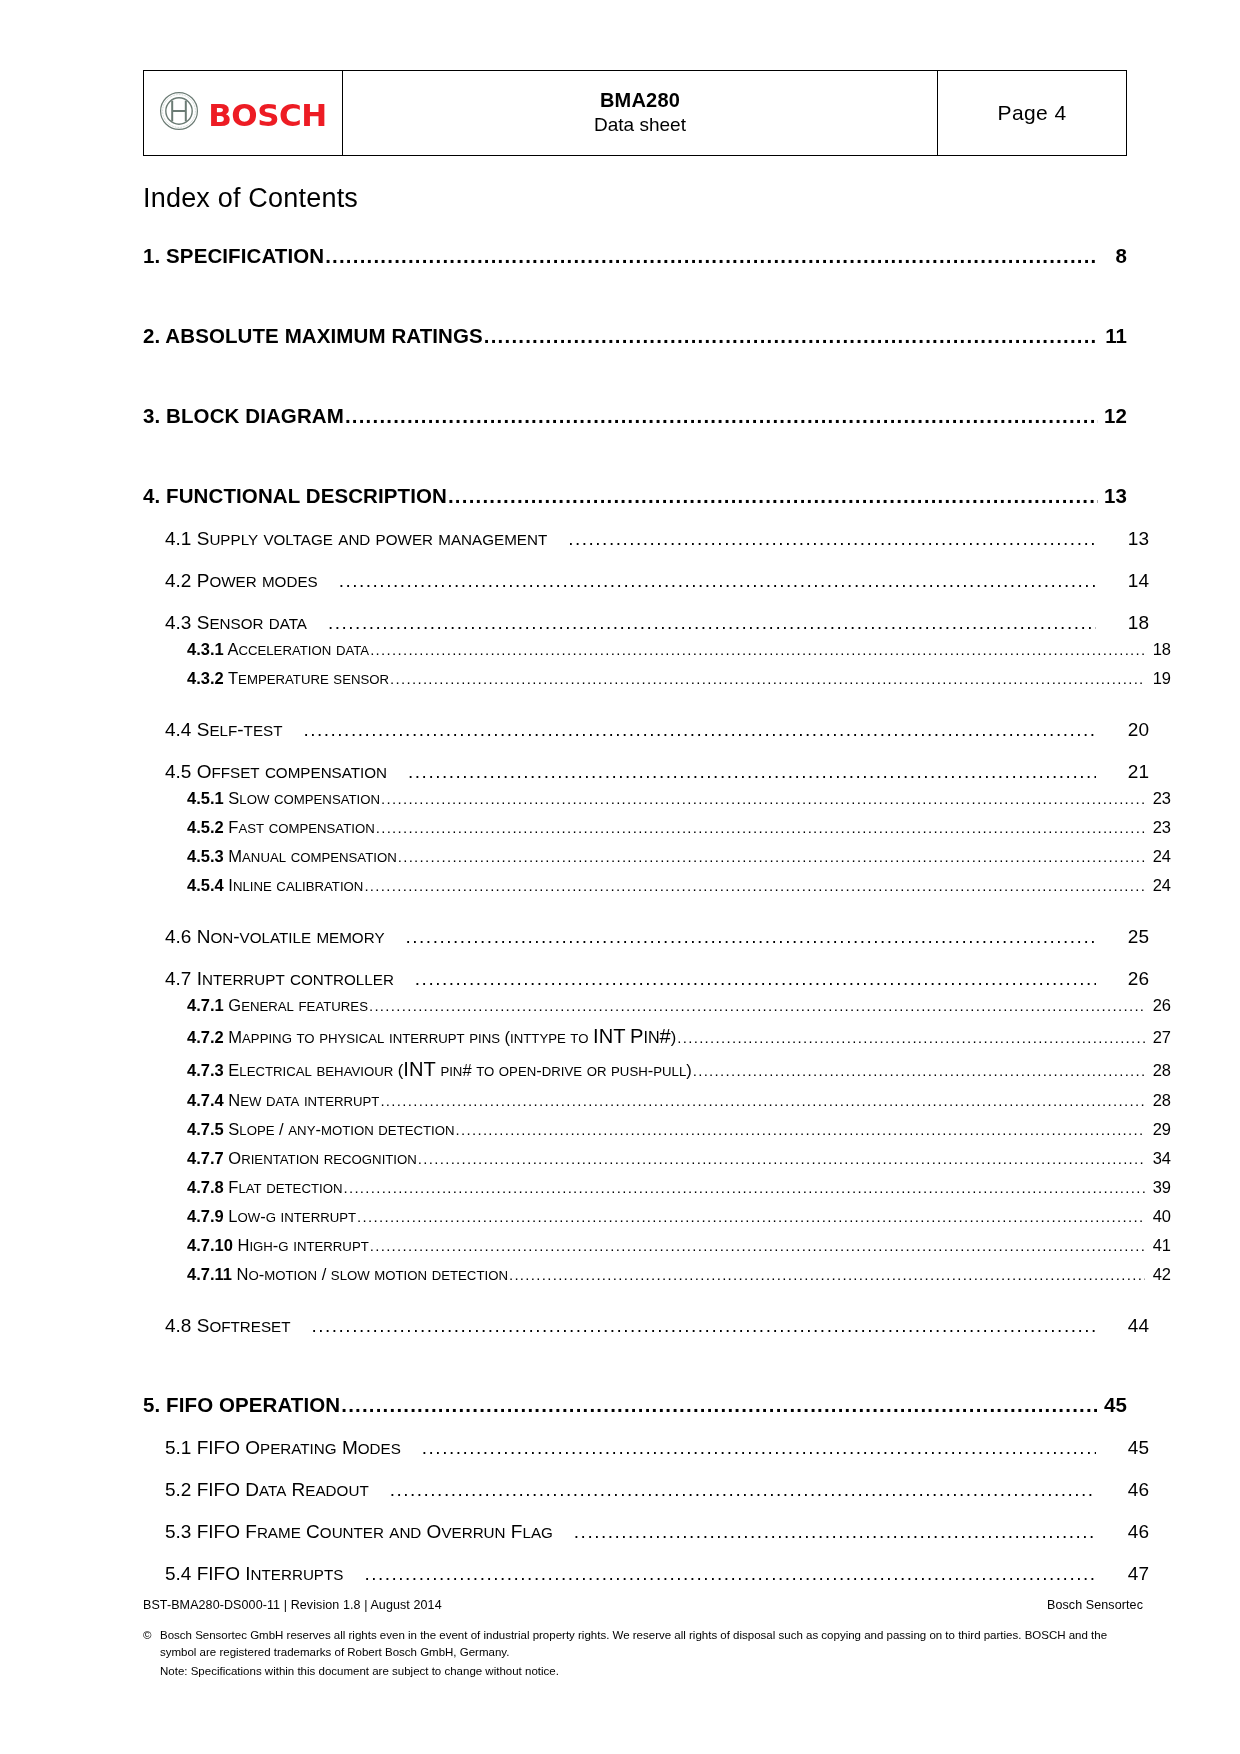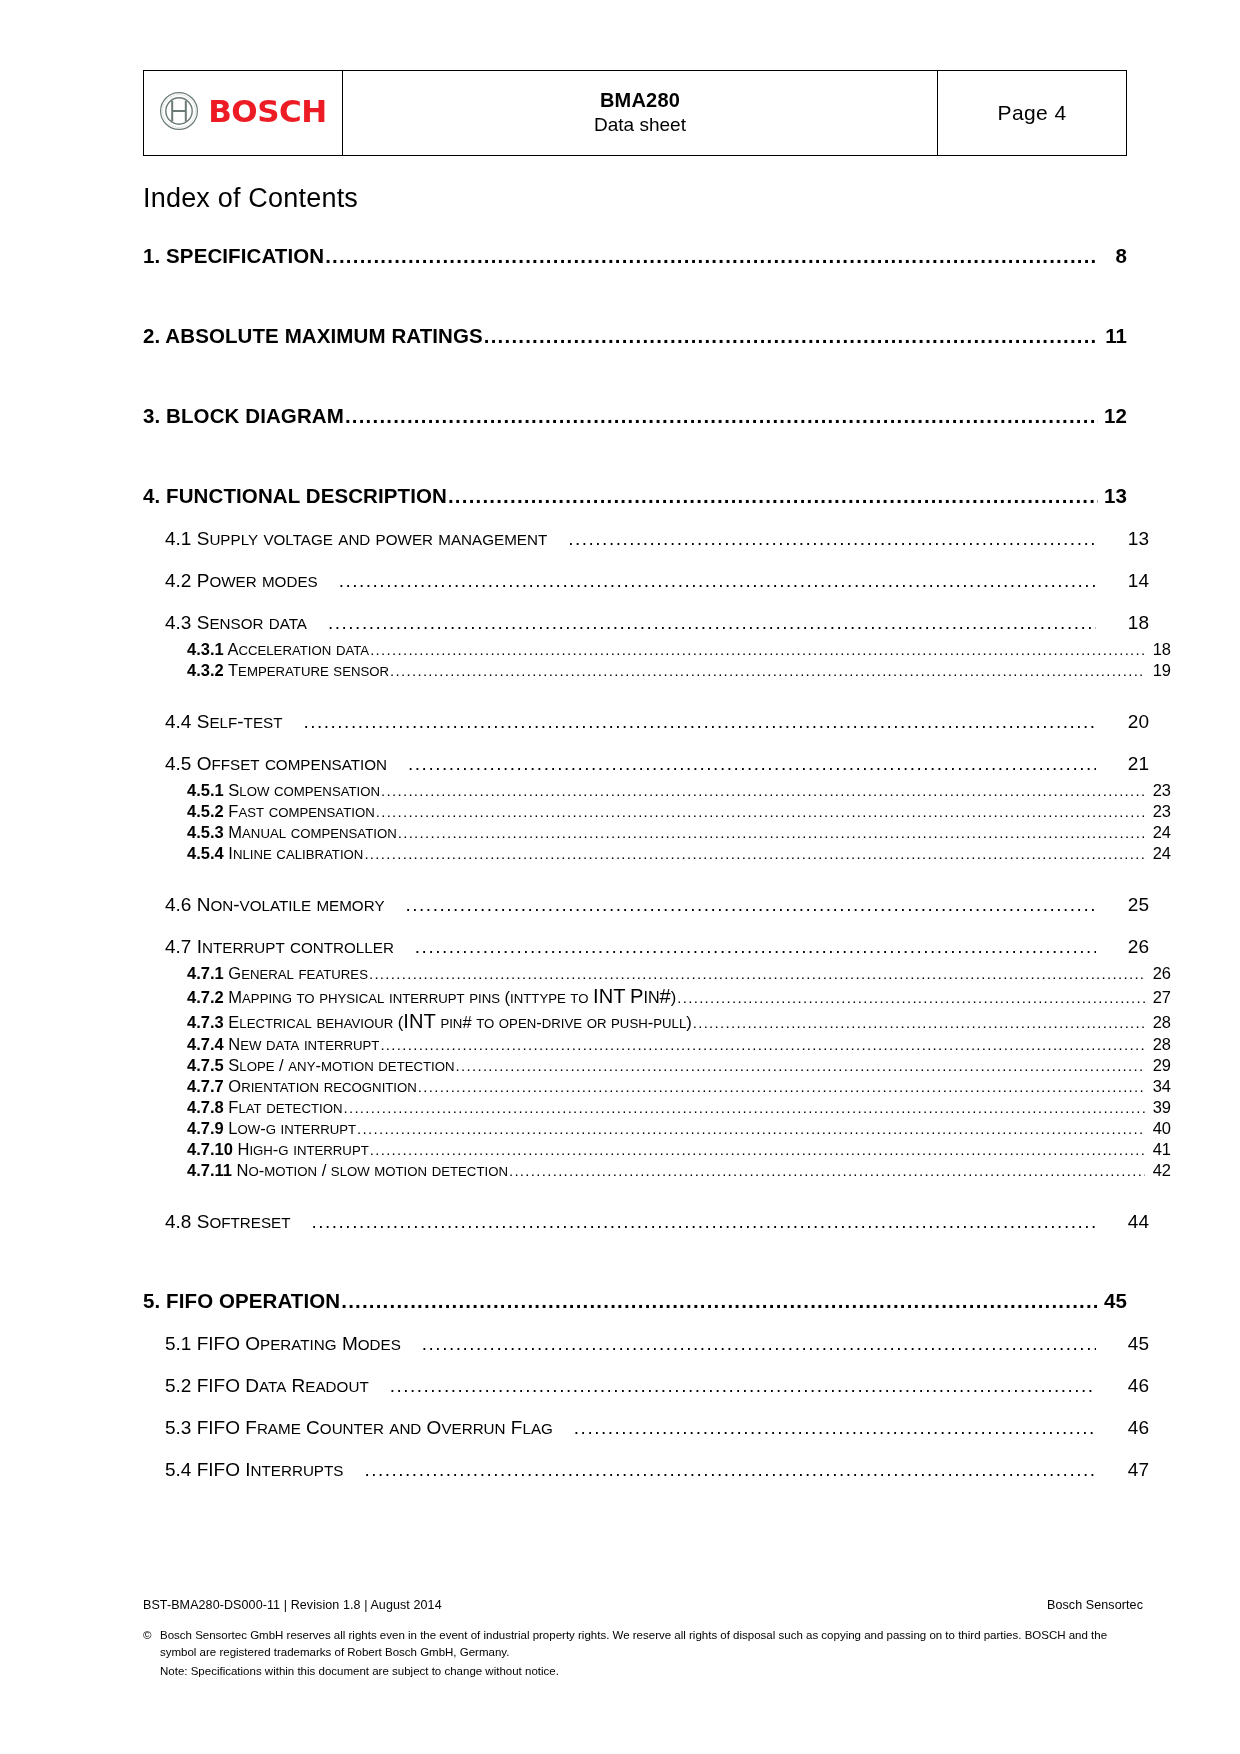--- a/index.html
+++ b/index.html
@@ -37,21 +37,21 @@
     padding: 0;
     vertical-align: middle;
     height: 84px;
   }
   .hdr-logo-cell { width: 198px; text-align: center; }
   .hdr-title-cell { text-align: center; }
   .hdr-page-cell { width: 188px; text-align: center; }
 
   .logo-wrap {
     display: inline-flex;
-    align-items: center;
+    align-items: flex-end;
     gap: 9px;
     line-height: 1;
   }
   .bosch-emblem {
     width: 40px;
     height: 40px;
     flex: 0 0 40px;
   }
   .bosch-word {
     font-family: "DejaVu Sans", sans-serif;
@@ -131,21 +131,21 @@
     margin-top: 20px;
     padding-left: 22px;
     gap: 20px;
   }
   .lvl2 .toc-page { min-width: 28px; padding-left: 4px; }
   .lvl2 .toc-leader { letter-spacing: 1.5px; }
 
   
   .lvl3 {
     font-size: 16.5px;
-    margin-top: 2px;
+    margin-top: 10px;
     padding-left: 44px;
   }
   .lvl3 .toc-page { min-width: 25px; }
   .lvl3 .toc-leader { letter-spacing: 1.3px; font-size: 15px; }
   .lvl3.first-of-group { margin-top: 6px; }
 
   
   .sc { }
   .sc .cap { font-size: 1em; }
   .sc .sm { font-size: 0.80em; }

